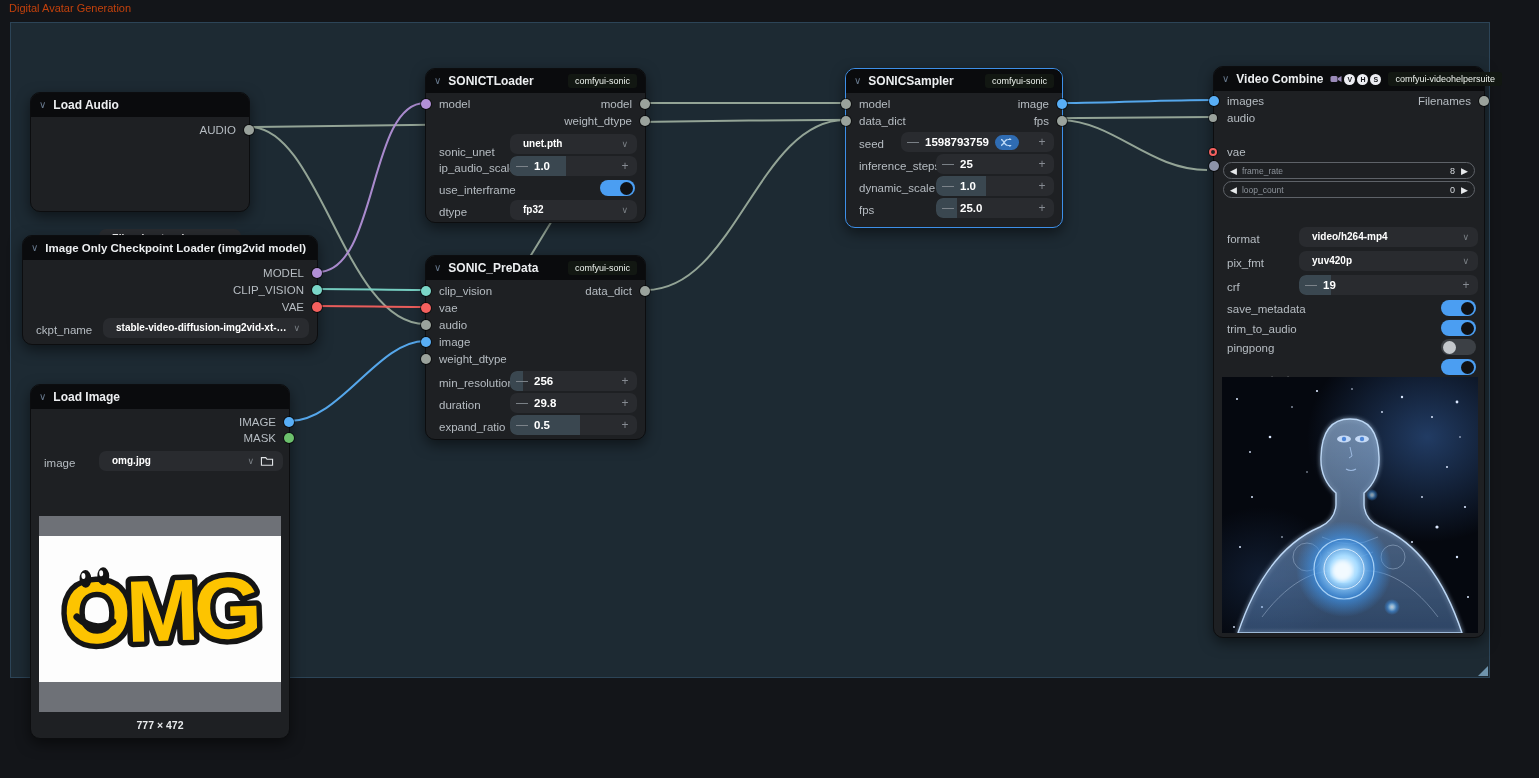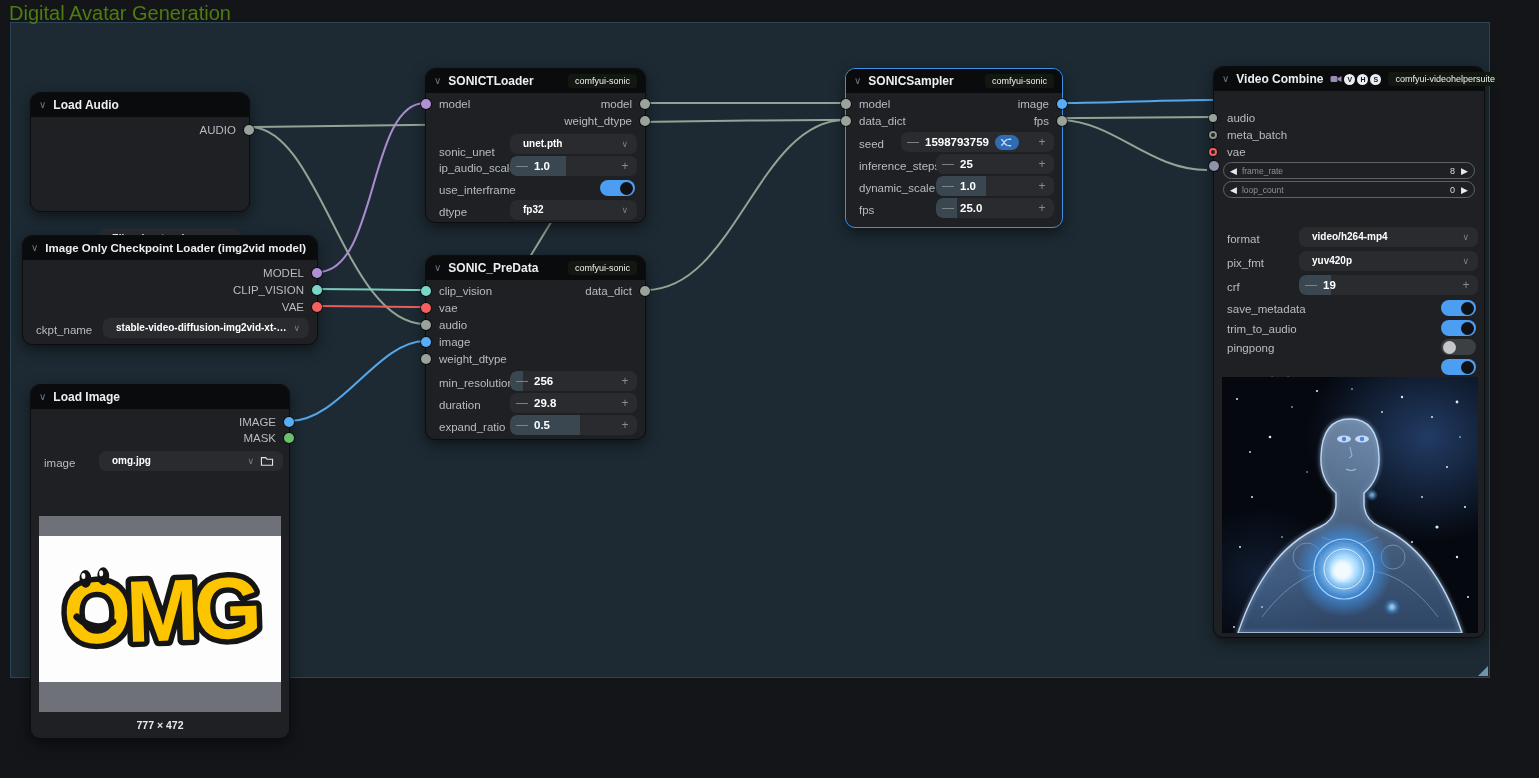--- a/index.html
+++ b/index.html
@@ -3,21 +3,21 @@
 <meta charset="utf-8">
 <style>
   * { margin:0; padding:0; box-sizing:border-box; }
   html,body { width:1539px; height:778px; background:#131519; overflow:hidden;
               font-family:"Liberation Sans", sans-serif; }
   #canvas { position:relative; width:1539px; height:778px; }
 
   
   .group { position:absolute; left:10px; top:22px; width:1480px; height:656px;
            background:#1d2a33; border:1px solid #2c4457; z-index:0; }
-  .group-title { position:absolute; left:9px; top:2px; font-size:20px; color:#4d7c0f; z-index:0;}
+  .group-title { position:absolute; left:9px; top:2px; font-size:11px; color:#c2410c; z-index:0;}
   .group-resize { position:absolute; right:1px; bottom:1px; width:0; height:0;
            border-left:10px solid transparent; border-bottom:10px solid #6f94ad; }
 
   
   #wires { position:absolute; left:0; top:0; z-index:1; }
   #wires path { fill:none; stroke-width:2; opacity:.95; }
 
   
   .node { position:absolute; background:#1e2023; border-radius:10px; z-index:2;
           box-shadow:0 5px 14px rgba(0,0,0,.5); border:1px solid #0c0d0f; }
@@ -382,27 +382,29 @@
         <svg width="12" height="10" viewBox="0 0 12 10">
           <rect x="0.5" y="2" width="7" height="6" rx="1.5" fill="#9a8ab8"></rect>
           <path d="M8,4 l3.5,-2 v6 l-3.5,-2 z" fill="#9a8ab8"></path>
         </svg>
         <span class="vhscircle">V</span>
         <span class="vhscircle">H</span>
         <span class="vhscircle">S</span>
       </span>
       <span class="badge">comfyui-videohelpersuite</span>
     </div>
+    <div class="row" style="top:25px;">
+      <span class="port in" style="background:#58aef6"></span>
+      <span class="plabel left">images</span>
+      <span class="plabel right">Filenames</span>
+      <span class="port out" style="background:#9aa29c"></span>
+    </div>
     <div class="row" style="top:42px;">
       <span class="port in small" style="background:#9aa29c"></span>
       <span class="plabel left">audio</span>
-    </div>
-    <div class="row" style="top:59px;">
-      <span class="port in small hollow" style="border:2px solid #8d938d;"></span>
-      <span class="plabel left">meta_batch</span>
     </div>
     <div class="row" style="top:76px;">
       <span class="port in small hollow" style="border:2px solid #f4605e;"></span>
       <span class="plabel left">vae</span>
     </div>
     <span class="port" style="left:-5px; top:99px; background:#8d93a8;"></span>
     <div class="vhs" style="top:95px;">
       <span class="varrow">◀</span>
       <span class="vlabel">frame_rate</span>
       <span class="vval">8</span>

